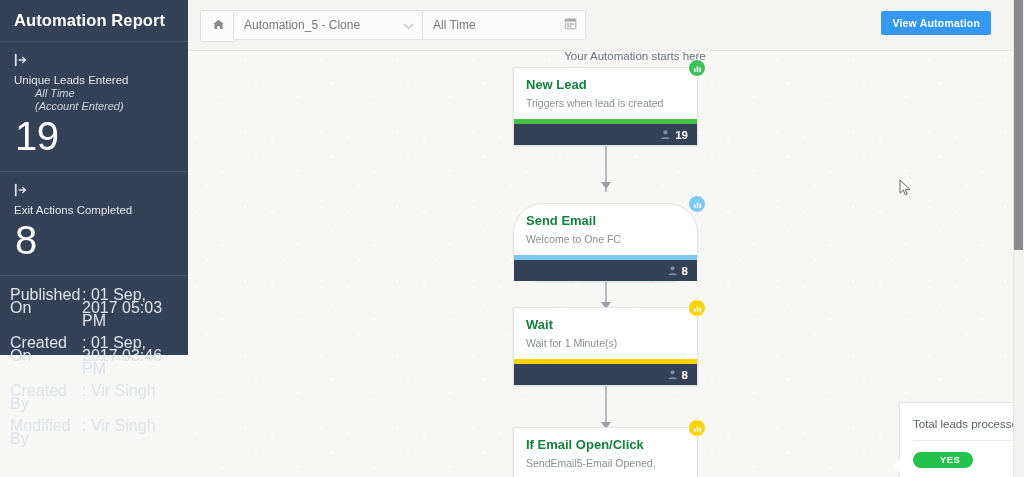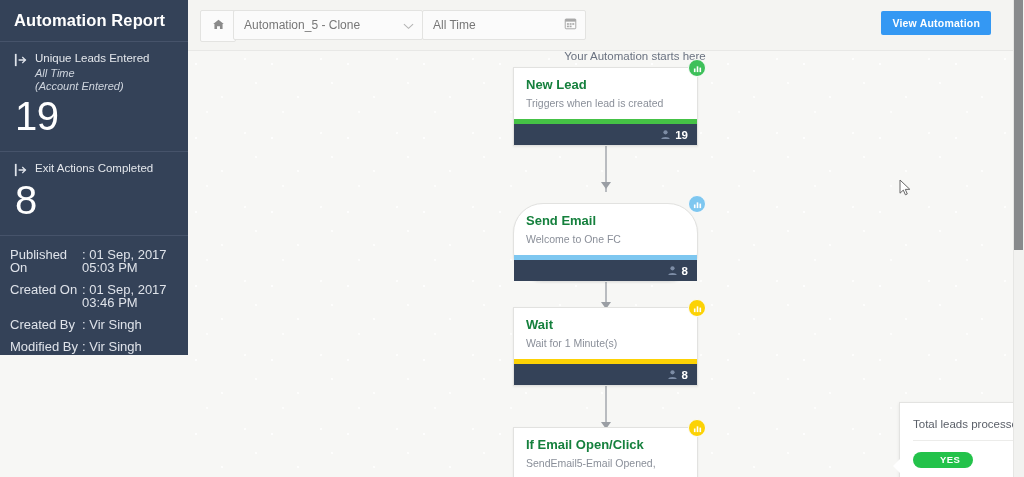--- a/index.html
+++ b/index.html
@@ -18,38 +18,38 @@
     position:relative;
     box-sizing:border-box;
   }
   .sb-title{
     font-size:16.5px;font-weight:bold;color:#ffffff;
     padding:11px 14px 11px 14px;
     letter-spacing:.1px;
   }
   .sb-rule{height:1px;background:#46536a;}
   .sb-block{padding:10px 14px 14px 14px;}
-  .sb-metric-head{display:flex;align-items:flex-start;gap:7px;}
+  .sb-metric-head{display:flex;align-items:flex-start;gap:7px;flex-direction:column;}
   .sb-exit-icon{
     width:14px;height:14px;flex:0 0 14px;margin-top:1px;
   }
   .sb-metric-label{
     font-size:11.5px;color:#e4e7ec;line-height:13px;
   }
   .sb-sub{
     font-size:11px;font-style:italic;color:#cfd5de;line-height:13px;
     margin-left:21px;
   }
   .sb-bignum{
     font-size:40px;font-weight:300;line-height:42px;color:#ffffff;
     margin-top:2px;margin-left:1px;letter-spacing:-.5px;
   }
   .sb-meta{padding:12px 10px 0 10px;}
   .sb-meta-row{
-    display:flex;font-size:13px;color:#dfe3ea;line-height:13px;
+    display:flex;font-size:16px;color:#dfe3ea;line-height:13px;
     margin-bottom:9px;
   }
   .sb-meta-key{width:72px;flex:0 0 72px;}
   .sb-meta-val{flex:1;}
 
   
   .main{
     flex:1;height:477px;position:relative;
     background:#f7f7f5;
     overflow:hidden;

